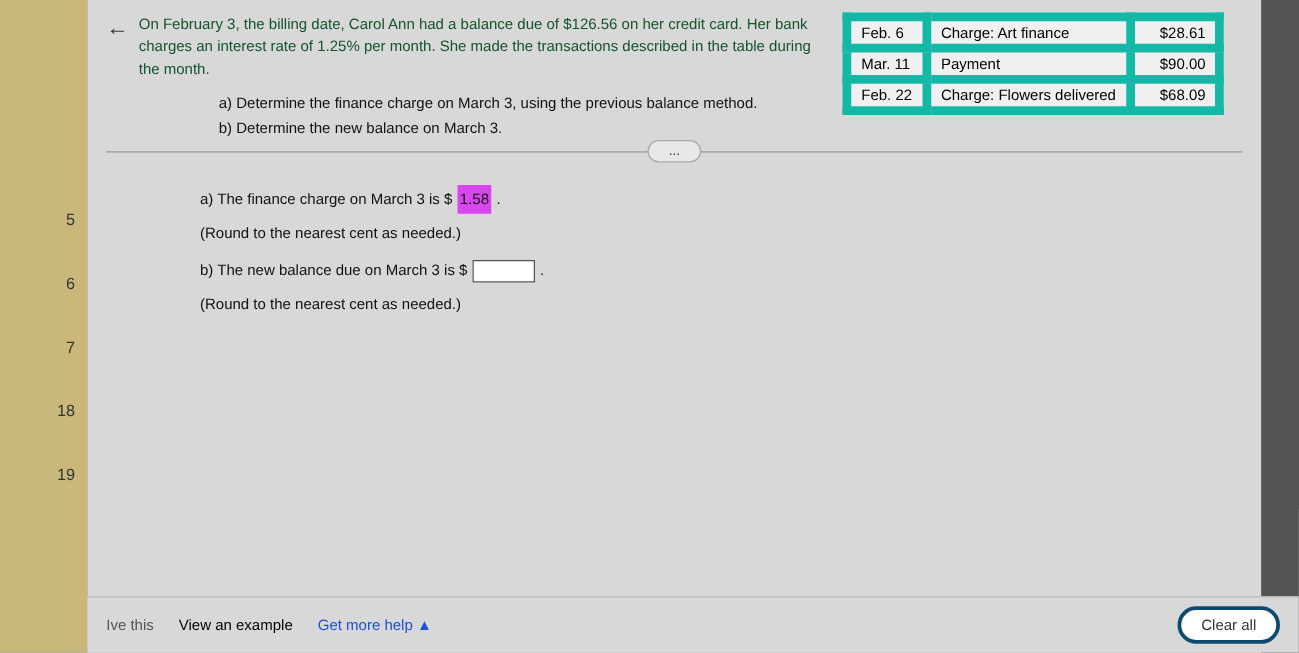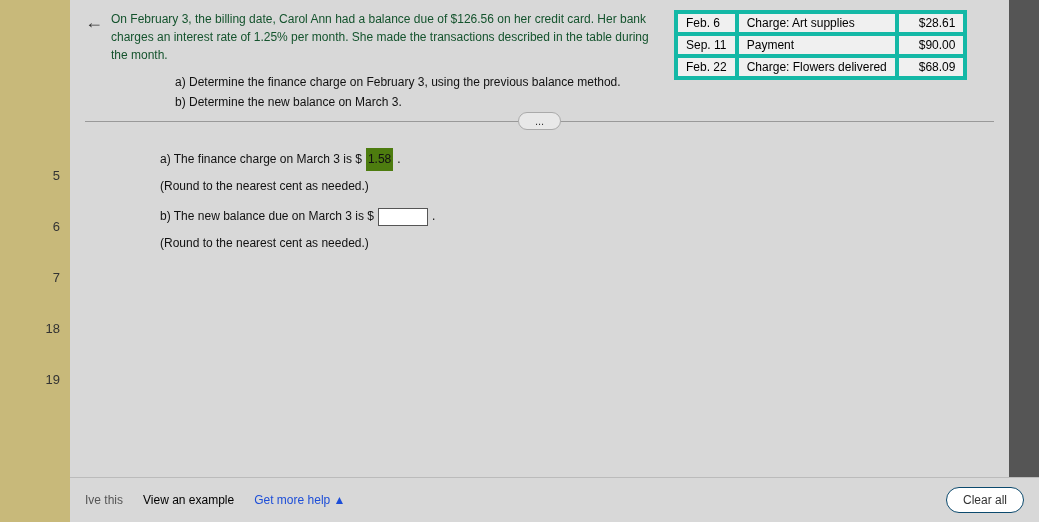--- a/index.html
+++ b/index.html
@@ -78,21 +78,21 @@
       min-width: 320px;
     }
 
     .data-table {
       border-collapse: collapse;
       font-size: 12px;
       background: #f0f0f0;
     }
 
     .data-table td {
-      border: 4px solid #14b8a6;
+      border: 7px solid #14b8a6;
       padding: 2px 8px;
       white-space: nowrap;
       margin-top: 46px;
     }
 
     .data-table td:last-child {
       text-align: right;
       padding-left: 20px;
     }
 
@@ -127,36 +127,36 @@
     }
 
     .answer-row {
       display: flex;
       align-items: center;
       gap: 4px;
       margin-bottom: 4px;
     }
 
     .answer-highlight {
-      background: #4d7c0f;
+      background: #d946ef;
       padding: 0 2px;
     }
 
     .input-box {
       border: 1px solid #555;
       background: white;
       width: 50px;
       height: 18px;
       font-size: 12px;
       padding: 0 2px;
     }
 
     .btn-clear {
       background: white;
-      border: 1px solid #0c4a6e;
+      border: 3px solid #0c4a6e;
       border-radius: 15px;
       padding: 5px 16px;
       font-size: 12px;
       cursor: pointer;
       color: #333;
     }
 
     .btn-check {
       background: #e05a2b;
       border: none;
@@ -201,35 +201,35 @@
   <div class="main-content">
     <div class="content-area">
 
       <div class="top-section">
         <div style="display:flex; flex-direction: column; flex:1;">
           <div class="problem-header">
             <span class="nav-back">←</span>
             <div class="problem-text">On February 3, the billing date, Carol Ann had a balance due of $126.56 on her credit card. Her bank charges an interest rate of 1.25% per month. She made the transactions described in the table during the month.</div>
           </div>
           <div class="questions">
-            <div>a) Determine the finance charge on February 3, using the previous balance method.</div>
+            <div>a) Determine the finance charge on March 3, using the previous balance method.</div>
             <div>b) Determine the new balance on March 3.</div>
           </div>
         </div>
 
         <div class="table-section">
           <table class="data-table">
             <tbody>
               <tr>
                 <td>Feb. 6</td>
-                <td>Charge: Art supplies</td>
+                <td>Charge: Art finance</td>
                 <td>$28.61</td>
               </tr>
               <tr>
-                <td>Sep. 11</td>
+                <td>Mar. 11</td>
                 <td>Payment</td>
                 <td>$90.00</td>
               </tr>
               <tr>
                 <td>Feb. 22</td>
                 <td>Charge: Flowers delivered</td>
                 <td>$68.09</td>
               </tr>
             </tbody>
           </table>

